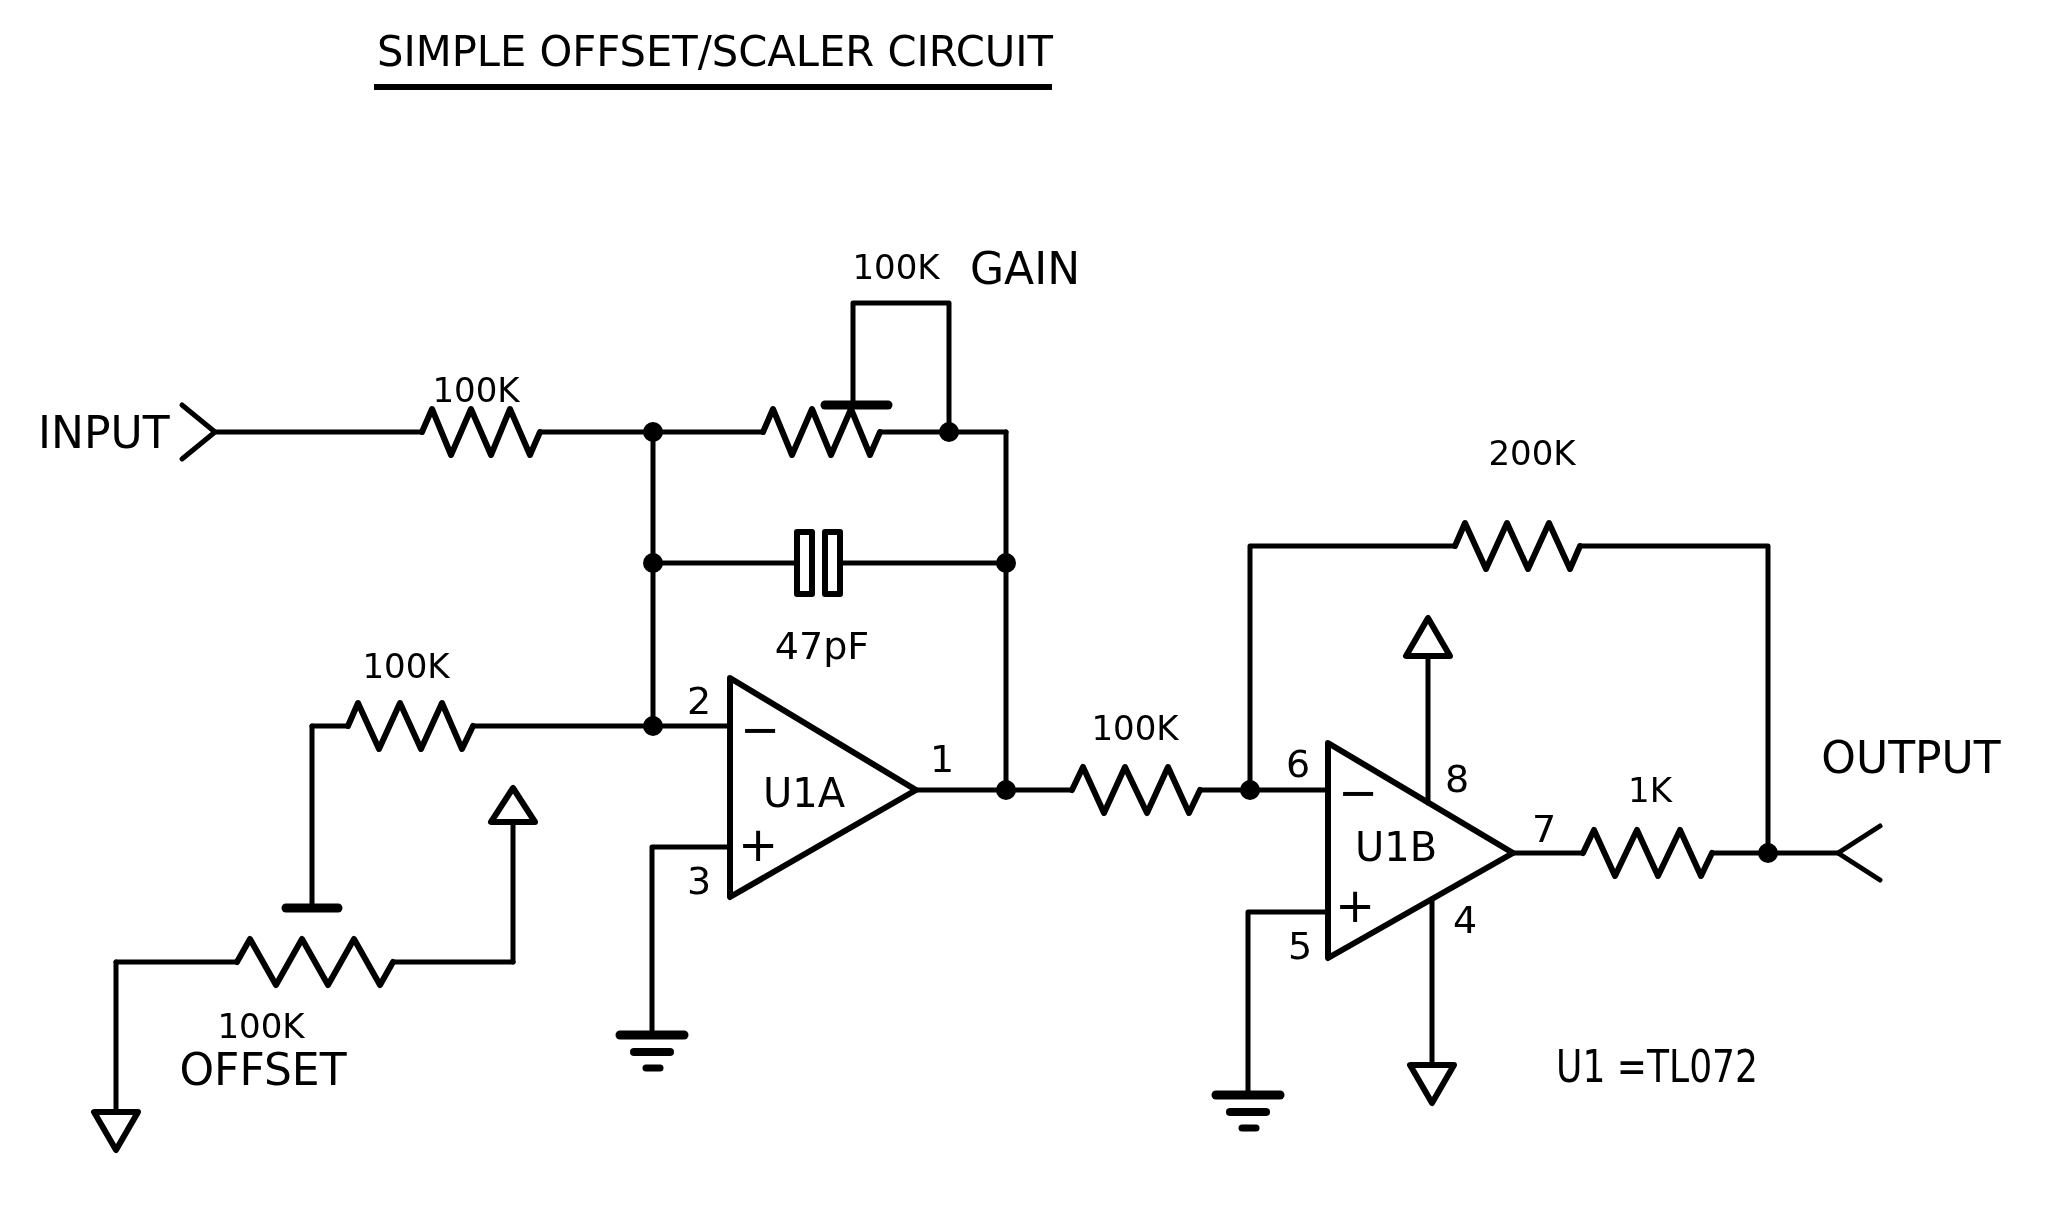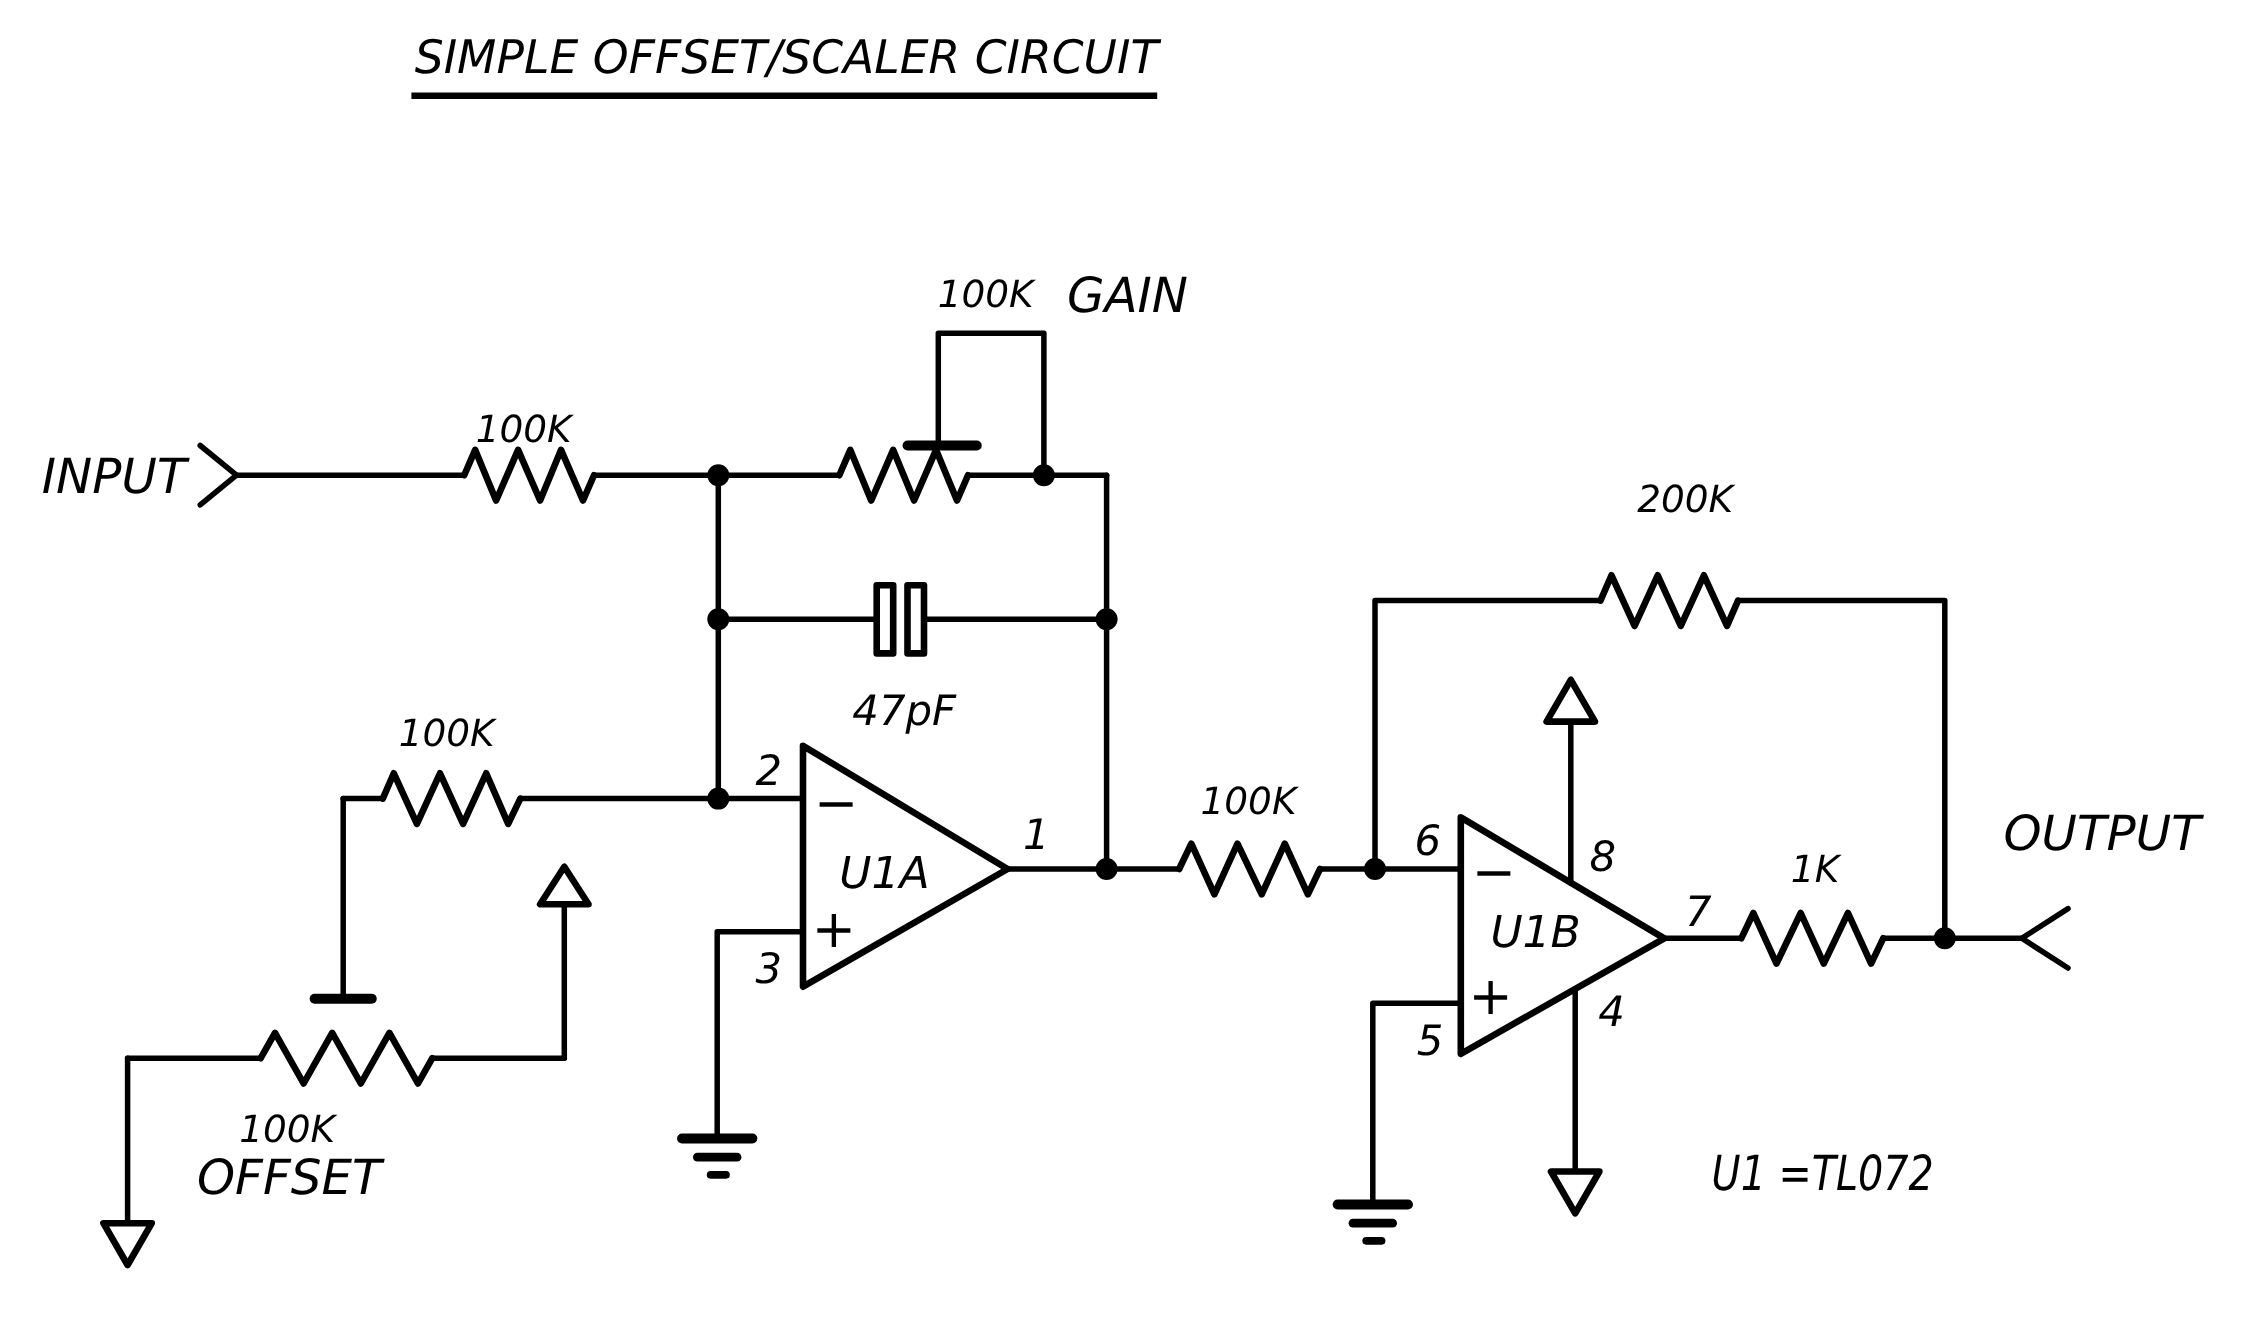--- a/index.html
+++ b/index.html
@@ -4,21 +4,20 @@
 <style>
   html, body {
     margin: 0;
     padding: 0;
     background: #ffffff;
   }
   .page {
     width: 1884px;
     height: 1212px;
     background: #7dd3fc;
-    font-style: italic;
   }
   svg text {
     font-family: "DejaVu Sans", sans-serif;
     fill: #000000;
   }
   .wire    { stroke:#000; stroke-width:5; fill:none; stroke-linecap:round; stroke-linejoin:round; }
   .comp    { stroke:#000; stroke-width:6; fill:none; stroke-linecap:round; stroke-linejoin:round; }
   .tri     { stroke:#000; stroke-width:6; fill:#ffffff; stroke-linejoin:round; }
   .arrow   { stroke:#000; stroke-width:6; fill:#ffffff; stroke-linejoin:round; }
   .tbar    { stroke:#000; stroke-width:9; stroke-linecap:round; }

